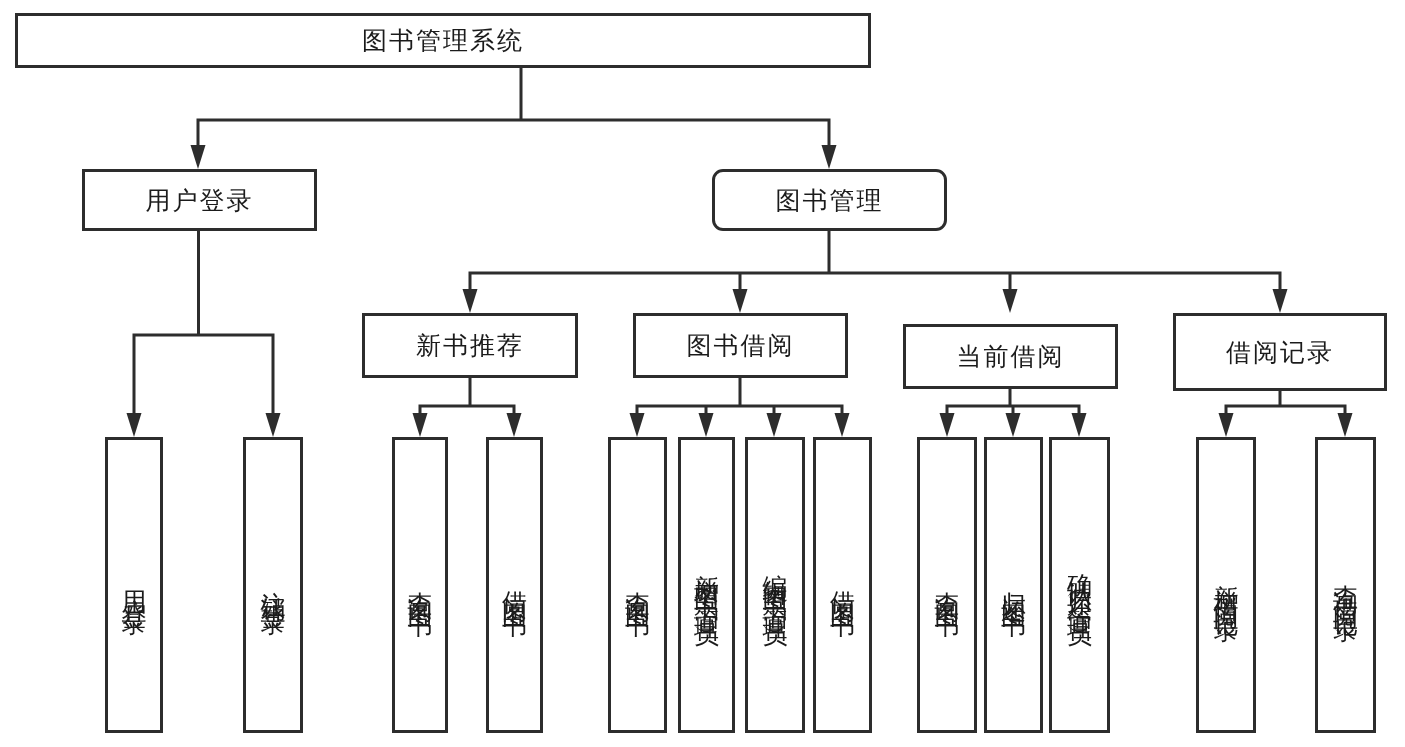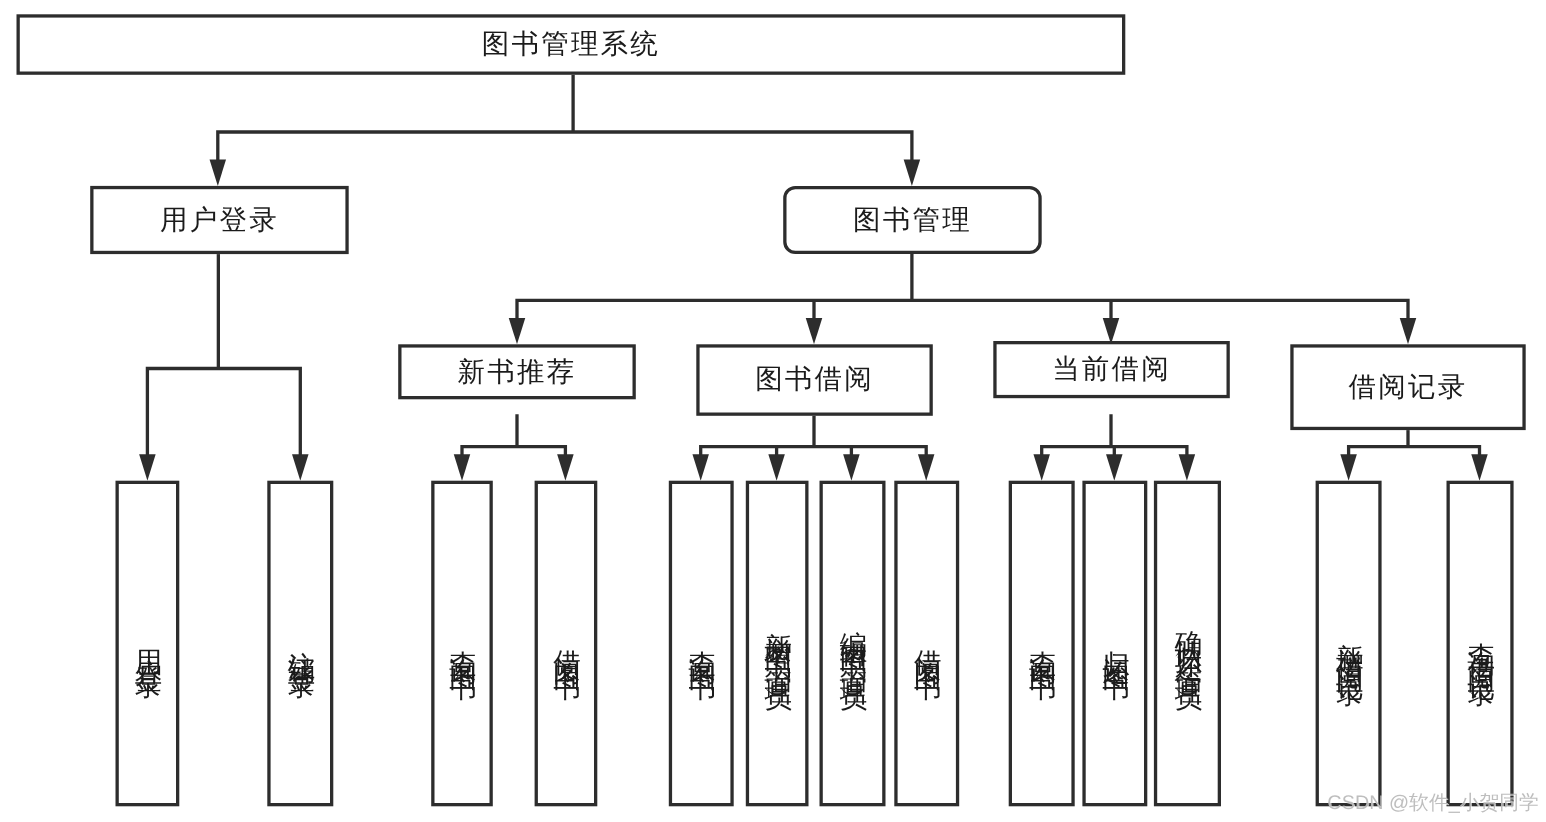--- a/index.html
+++ b/index.html
@@ -44,28 +44,28 @@
   }
   .leaf .vlabel {
     writing-mode: vertical-rl;
     text-orientation: mixed;
     font-size: 25px;
     line-height: 1;
     letter-spacing: 7px;
     white-space: nowrap;
   }
   
-  .n-root  { left: 15px;  top: 13px;  width: 1008px; height: 55px; }
+  .n-root  { left: 15px;  top: 13px;  width: 856px; height: 55px; }
   
   .n-user  { left: 82px;  top: 169px; width: 235px;  height: 62px; }
   .n-book  { left: 712px; top: 169px; width: 235px;  height: 62px; border-radius: 11px; }
   
-  .n-g1 { left: 362px;  top: 313px; width: 216px; height: 50px; }
+  .n-g1 { left: 362px;  top: 313px; width: 216px; height: 65px; }
   .n-g2 { left: 633px;  top: 313px; width: 215px; height: 65px; text-align: right; }
-  .n-g3 { left: 903px;  top: 310px; width: 215px; height: 52px; }
+  .n-g3 { left: 903px;  top: 324px; width: 215px; height: 65px; }
   .n-g4 { left: 1173px; top: 313px; width: 214px; height: 78px; }
   
   .l-a1 { left: 105px;  width: 58px; }
   .l-a2 { left: 243px;  width: 60px; }
   .l-b1 { left: 392px;  width: 56px; }
   .l-b2 { left: 486px;  width: 57px; }
   .l-c1 { left: 608px;  width: 59px; }
   .l-c2 { left: 678px;  width: 57px; }
   .l-c3 { left: 745px;  width: 60px; }
   .l-c4 { left: 813px;  width: 59px; }
@@ -188,15 +188,14 @@
     <span class="vlabel">确认归还（管理员）</span>
   </div>
 
   <div class="node leaf l-e1">
     <span class="vlabel">新增借阅记录</span>
   </div>
   <div class="node leaf l-e2">
     <span class="vlabel">查询借阅记录</span>
   </div>
 
-  <div id="watermark">CSDN @软件_小贺同学</div>
 
 </div>
 
 </body></html>

